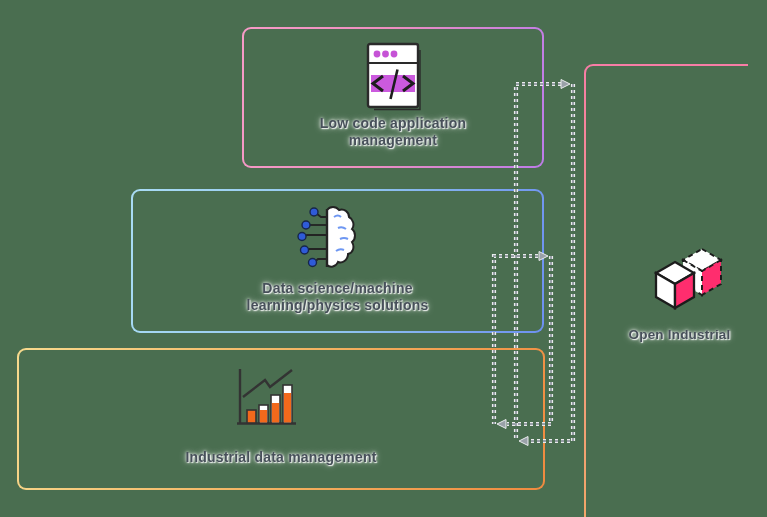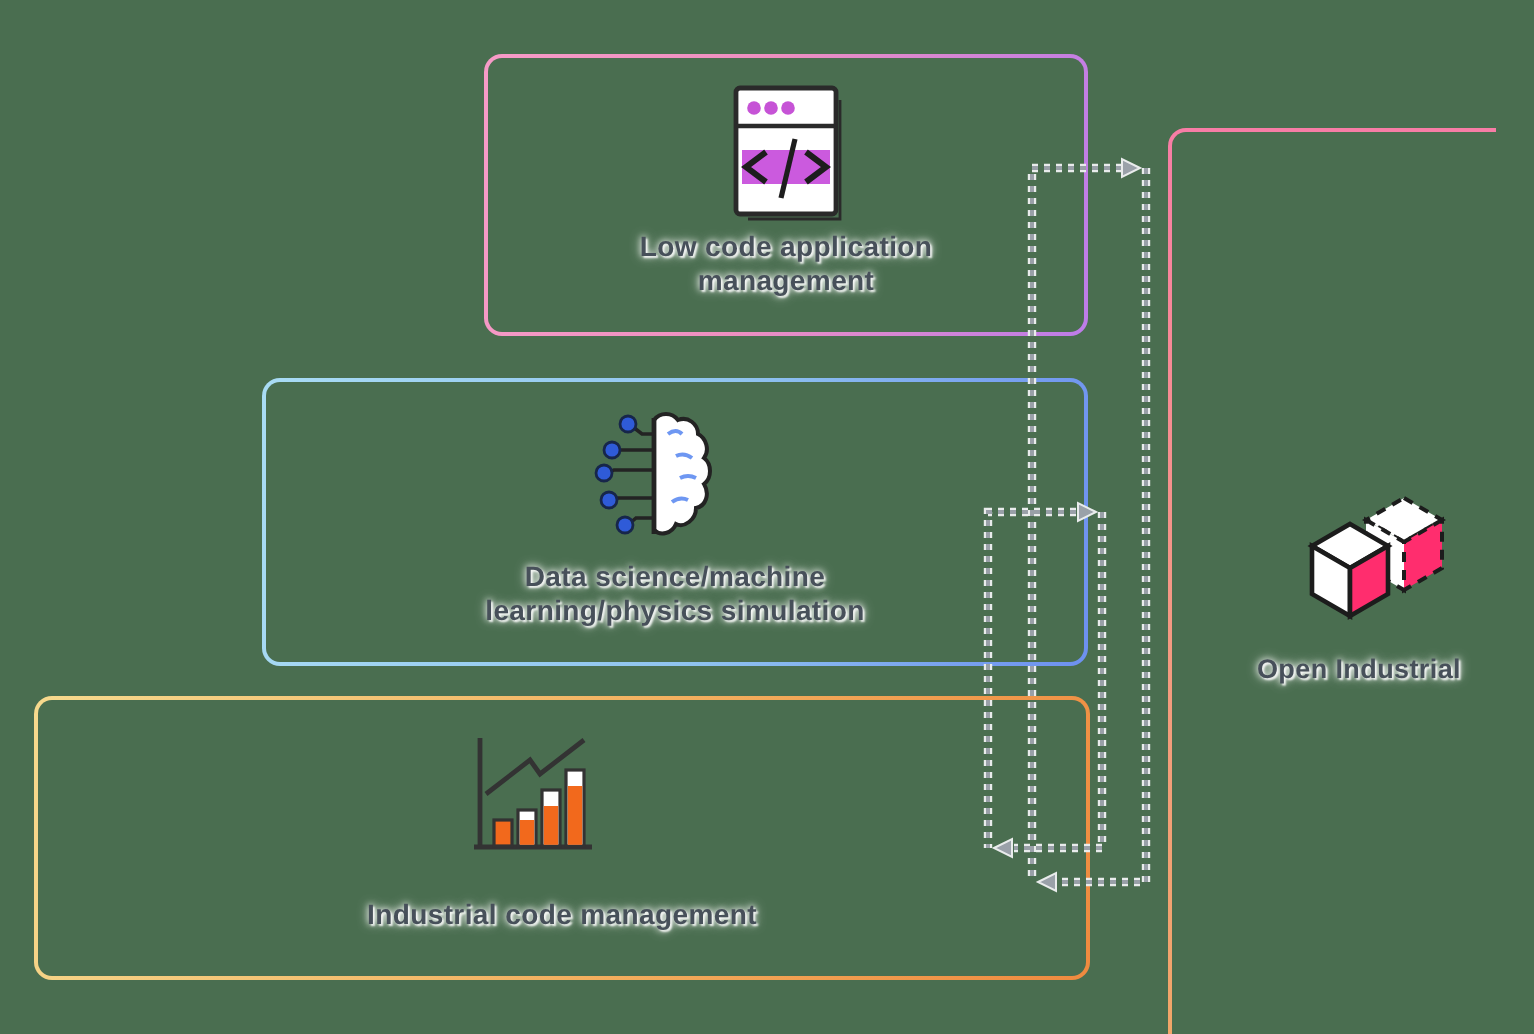--- a/index.html
+++ b/index.html
@@ -94,41 +94,41 @@
         <circle cx="6" cy="32.5" r="4" fill="#2f5bd8" stroke="#17264a" stroke-width="1.4"></circle>
         <circle cx="8.5" cy="46" r="4" fill="#2f5bd8" stroke="#17264a" stroke-width="1.4"></circle>
         <circle cx="16.5" cy="58.5" r="4" fill="#2f5bd8" stroke="#17264a" stroke-width="1.4"></circle>
         <path d="M38 13 q4 -3 7 0" fill="none" stroke="#6e97f2" stroke-width="2"></path>
         <path d="M42 24 q4 -2 8 1" fill="none" stroke="#6e97f2" stroke-width="2"></path>
         <path d="M44 35 q4 -2 8 0" fill="none" stroke="#6e97f2" stroke-width="2"></path>
         <path d="M40 47 q4 -3 8 -1" fill="none" stroke="#6e97f2" stroke-width="2"></path>
       </svg>
       <div class="box-label label-datasci">
         <div>Data science/machine</div>
-        <div>learning/physics simulation</div>
+        <div>learning/physics solutions</div>
       </div>
     </div>
   </div>
 
   <div class="box box-industrial">
     <div class="box-inner">
       <svg class="icon icon-chart" width="64" height="62" viewBox="0 0 64 62">
         <line x1="6" y1="3" x2="6" y2="58" stroke="#333333" stroke-width="2.4"></line>
         <line x1="3" y1="57.5" x2="62" y2="57.5" stroke="#333333" stroke-width="2.4"></line>
         <rect x="13" y="44" width="9" height="13" fill="#f2691c" stroke="#333333" stroke-width="1.6"></rect>
         <rect x="25" y="39" width="9" height="18" fill="#ffffff" stroke="#333333" stroke-width="1.6"></rect>
         <rect x="25.9" y="44" width="7.2" height="12.4" fill="#f2691c"></rect>
         <rect x="37" y="29" width="9" height="28" fill="#ffffff" stroke="#333333" stroke-width="1.6"></rect>
         <rect x="37.9" y="37" width="7.2" height="19.4" fill="#f2691c"></rect>
         <rect x="49" y="19" width="9" height="38" fill="#ffffff" stroke="#333333" stroke-width="1.6"></rect>
         <rect x="49.9" y="27" width="7.2" height="29.4" fill="#f2691c"></rect>
         <polyline points="9,31 31,14 36,21 58,4" fill="none" stroke="#333333" stroke-width="2.4"></polyline>
       </svg>
       <div class="box-label label-industrial">
-        <div>Industrial code management</div>
+        <div>Industrial data management</div>
       </div>
     </div>
   </div>
 
   <div class="box box-twin">
     <div class="box-inner">
       <svg class="icon icon-cubes" width="78" height="72" viewBox="0 0 78 72">
 
         <polygon points="56,10 75,21 56,32 37,21" fill="#ffffff" stroke="#1c1c1c" stroke-width="2" stroke-dasharray="5 4"></polygon>
         <polygon points="37,21 56,32 56,56 37,45" fill="#ffffff" stroke="#1c1c1c" stroke-width="2" stroke-dasharray="5 4"></polygon>

